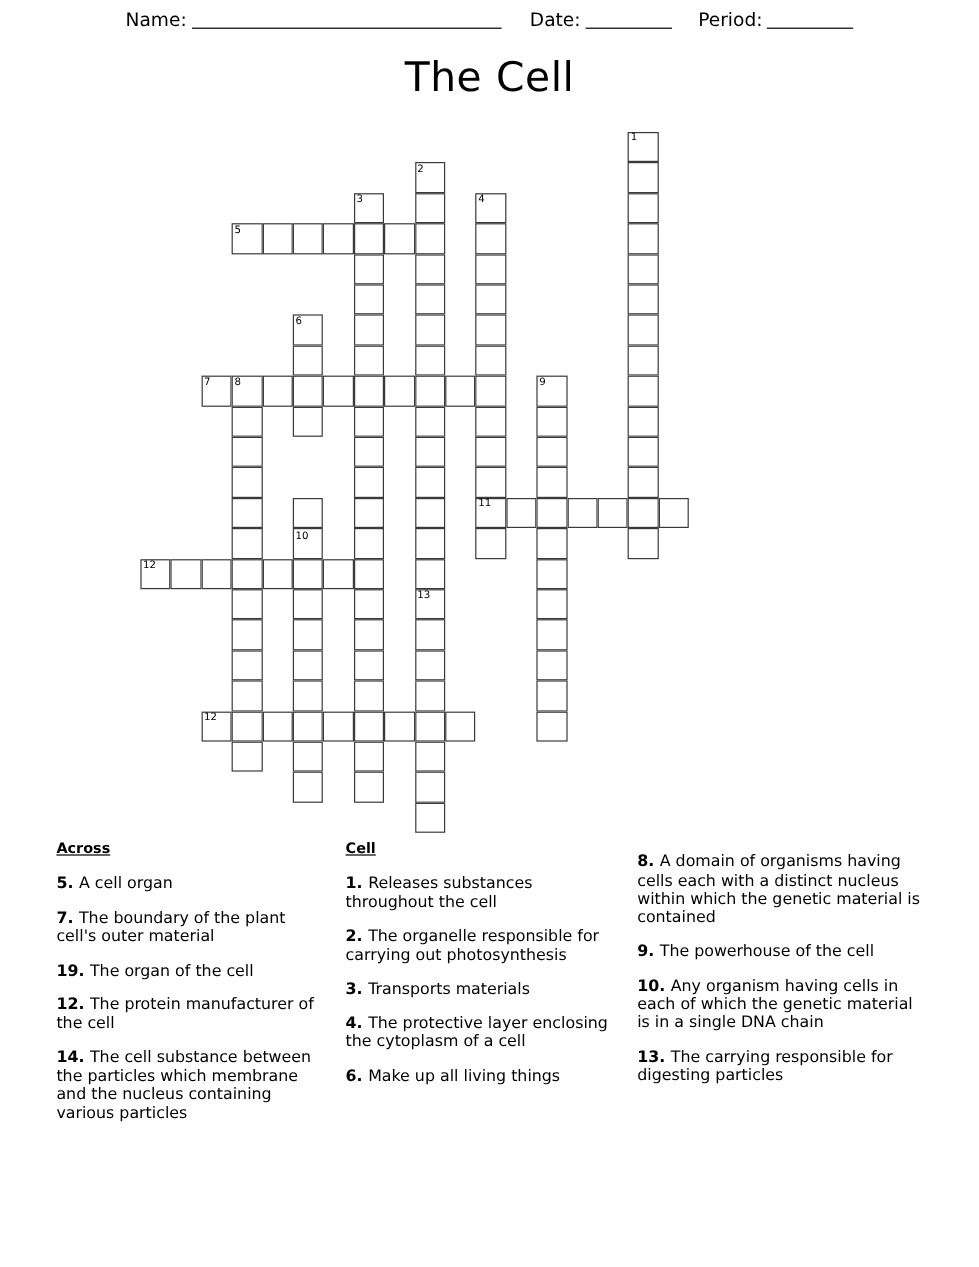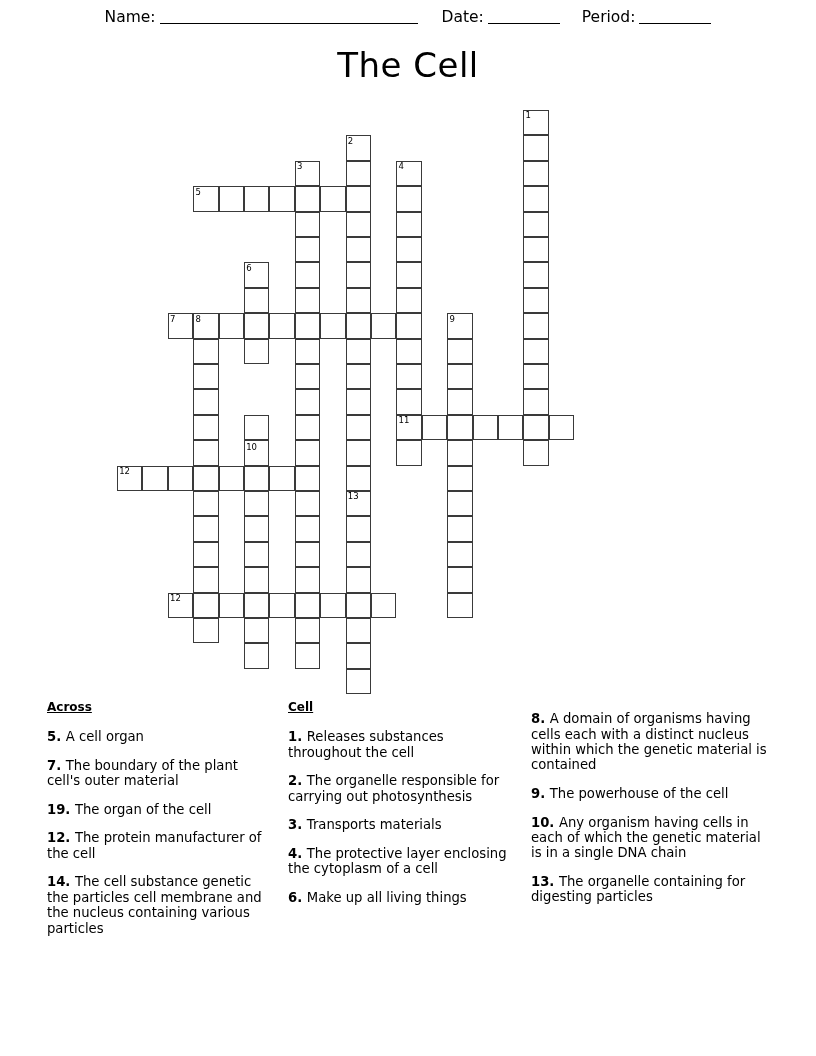--- a/index.html
+++ b/index.html
@@ -293,38 +293,38 @@
 
 <div class="clues">
 
   <div class="clue-col col-across">
     <span class="clue-heading">Across</span>
     <div id="across-list">
         <p class="clue-item"><span class="clue-num">5. </span><span class="clue-text">A cell organ</span></p>
         <p class="clue-item"><span class="clue-num">7. </span><span class="clue-text">The boundary of the plant cell's outer material</span></p>
         <p class="clue-item"><span class="clue-num">19. </span><span class="clue-text">The organ of the cell</span></p>
         <p class="clue-item"><span class="clue-num">12. </span><span class="clue-text">The protein manufacturer of the cell</span></p>
-        <p class="clue-item"><span class="clue-num">14. </span><span class="clue-text">The cell substance genetic the particles cell membrane and the nucleus containing various particles</span></p>
+        <p class="clue-item"><span class="clue-num">14. </span><span class="clue-text">The cell substance between the particles which membrane and the nucleus containing various particles</span></p>
       </div>
   </div>
 
   <div class="clue-col col-down">
     <span class="clue-heading">Cell</span>
     <div id="down-list">
         <p class="clue-item"><span class="clue-num">1. </span><span class="clue-text">Releases substances throughout the cell</span></p>
         <p class="clue-item"><span class="clue-num">2. </span><span class="clue-text">The organelle responsible for carrying out photosynthesis</span></p>
         <p class="clue-item"><span class="clue-num">3. </span><span class="clue-text">Transports materials</span></p>
         <p class="clue-item"><span class="clue-num">4. </span><span class="clue-text">The protective layer enclosing the cytoplasm of a cell</span></p>
         <p class="clue-item"><span class="clue-num">6. </span><span class="clue-text">Make up all living things</span></p>
       </div>
   </div>
 
   <div class="clue-col col-third">
     <div class="spacer-head"></div>
     <div id="down2-list">
         <p class="clue-item"><span class="clue-num">8. </span><span class="clue-text">A domain of organisms having cells each with a distinct nucleus within which the genetic material is contained</span></p>
         <p class="clue-item"><span class="clue-num">9. </span><span class="clue-text">The powerhouse of the cell</span></p>
         <p class="clue-item"><span class="clue-num">10. </span><span class="clue-text">Any organism having cells in each of which the genetic material is in a single DNA chain</span></p>
-        <p class="clue-item"><span class="clue-num">13. </span><span class="clue-text">The organelle containing for digesting particles</span></p>
+        <p class="clue-item"><span class="clue-num">13. </span><span class="clue-text">The carrying responsible for digesting particles</span></p>
       </div>
   </div>
 
 </div>
 
 </body></html>

